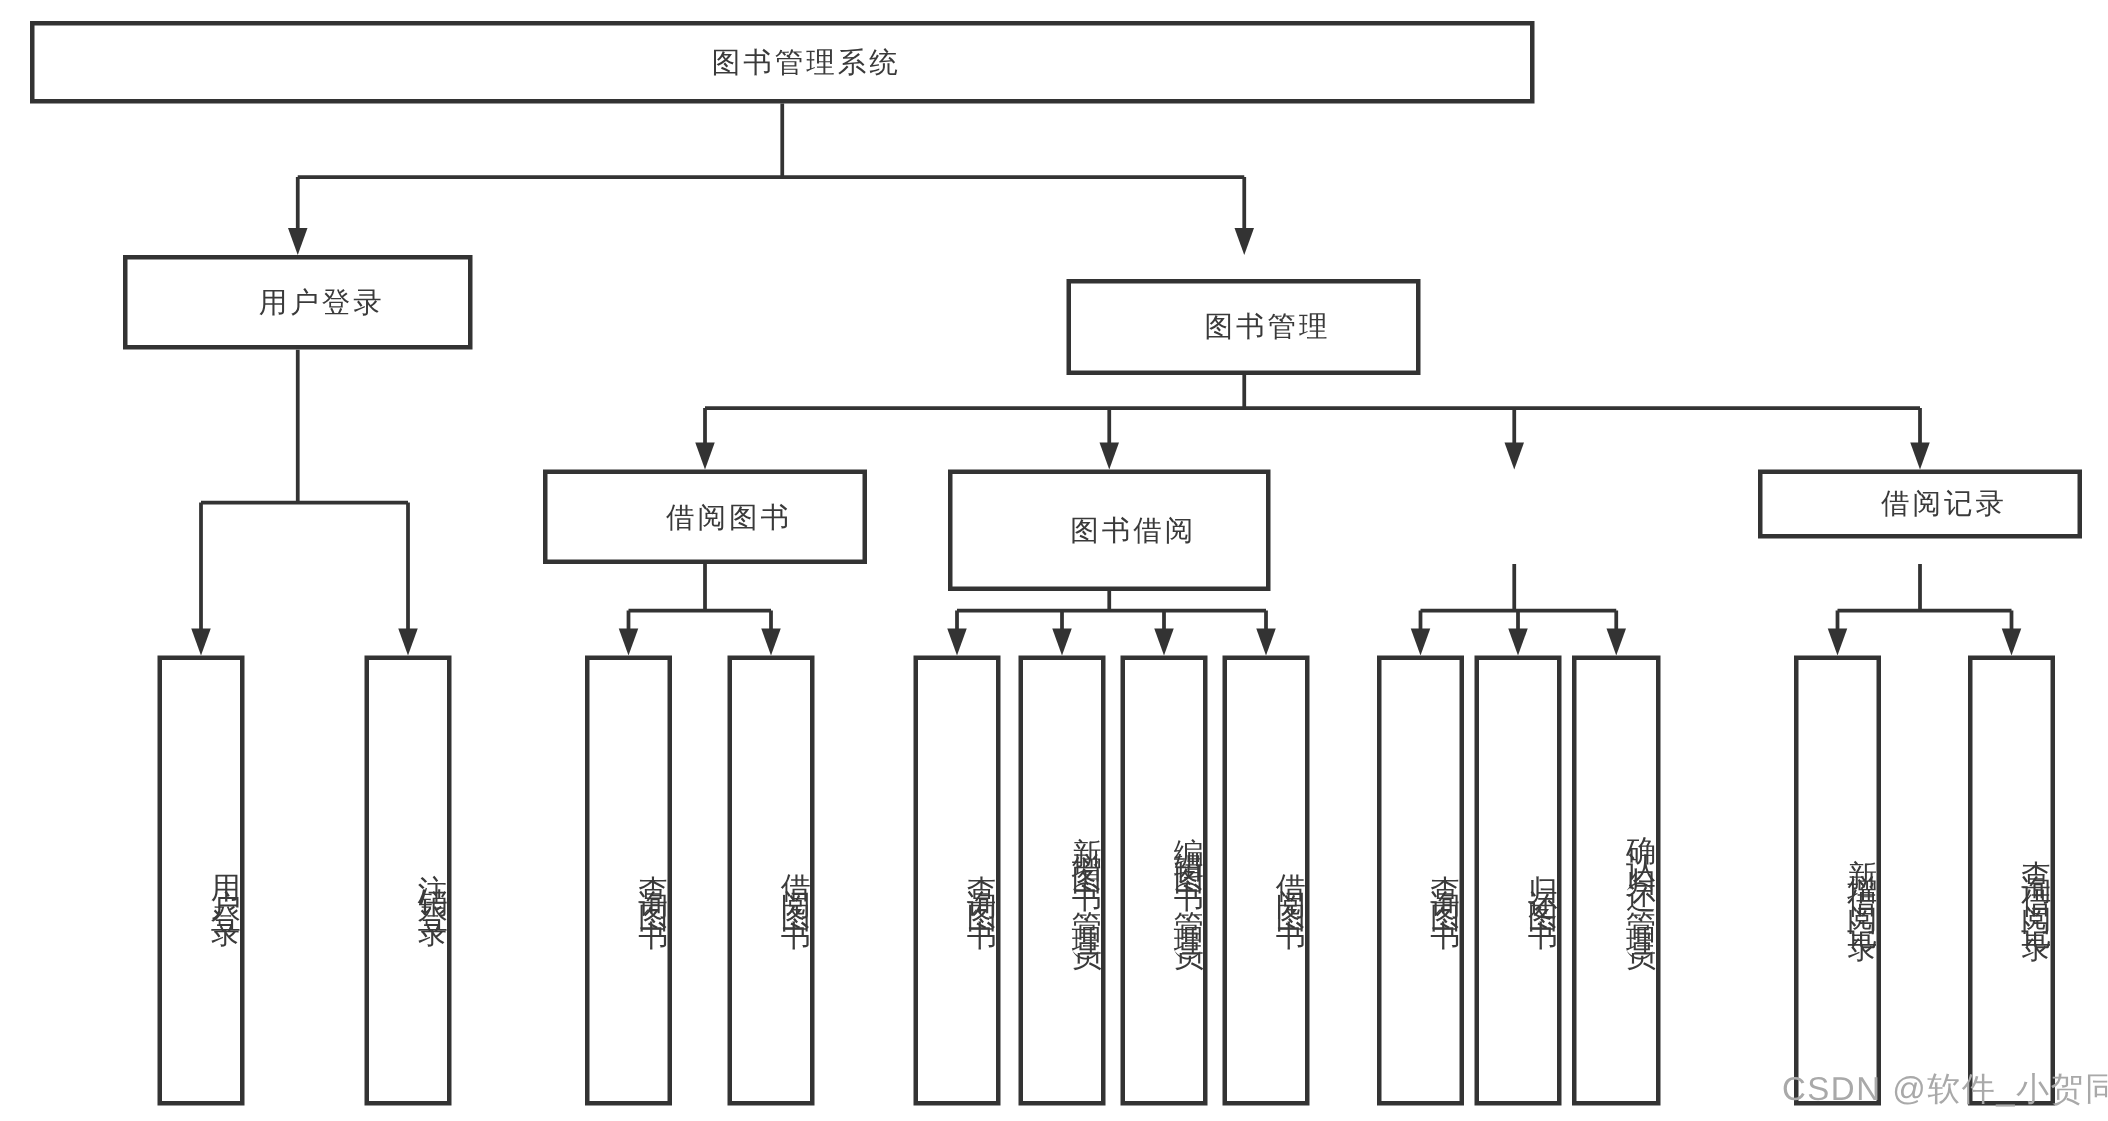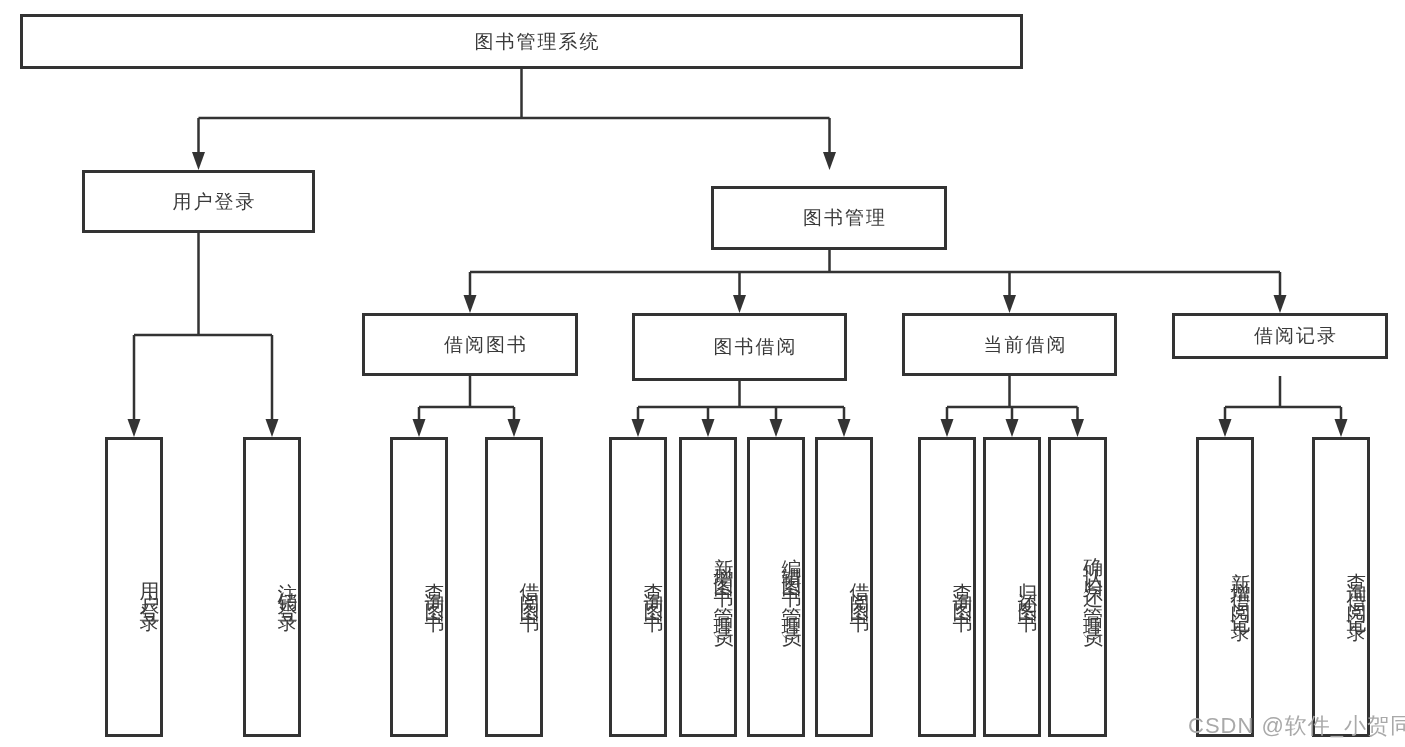--- a/index.html
+++ b/index.html
@@ -47,21 +47,21 @@
     color: #3a3a3a;
     white-space: nowrap;
   }
   
   #n-root            { left: 20px;   top: 14px;  width: 1003px; height: 55px; }
   
   #n-user-login      { left: 82px;   top: 170px; width: 233px;  height: 63px; }
   #n-book-mgmt       { left: 711px;  top: 168px; width: 236px;  height: 64px; margin-top: 18px; }
   
   #n-new-book        { left: 362px;  top: 313px; width: 216px;  height: 63px; }
-  #n-book-borrow     { left: 632px;  top: 313px; width: 215px;  height: 68px; }
+  #n-book-borrow     { left: 632px;  top: 313px; width: 215px;  height: 81px; }
   #n-current-borrow  { left: 902px;  top: 313px; width: 215px;  height: 63px; }
   #n-borrow-record   { left: 1172px; top: 313px; width: 216px;  height: 46px; }
   
   .leaf { top: 437px; width: 58px; height: 300px; }
   #l-user-login  { left: 105px; }
   #l-logout      { left: 243px; }
   #l-nb-query    { left: 390px; }
   #l-nb-borrow   { left: 485px; }
   #l-bb-query    { left: 609px; }
   #l-bb-add      { left: 679px; }
@@ -153,23 +153,20 @@
   <div class="node" id="n-book-mgmt">
     <span class="h-label">图书管理</span>
   </div>
 
   <div class="node" id="n-new-book">
     <span class="h-label">借阅图书</span>
   </div>
   <div class="node" id="n-book-borrow">
     <span class="h-label">图书借阅</span>
   </div>
-  <div class="node" id="n-current-borrow">
-    <span class="h-label">当前借阅</span>
-  </div>
   <div class="node" id="n-borrow-record">
     <span class="h-label">借阅记录</span>
   </div>
 
   <div class="node leaf" id="l-user-login">
     <span class="v-label">用户登录</span>
   </div>
   <div class="node leaf" id="l-logout">
     <span class="v-label">注销登录</span>
   </div>

